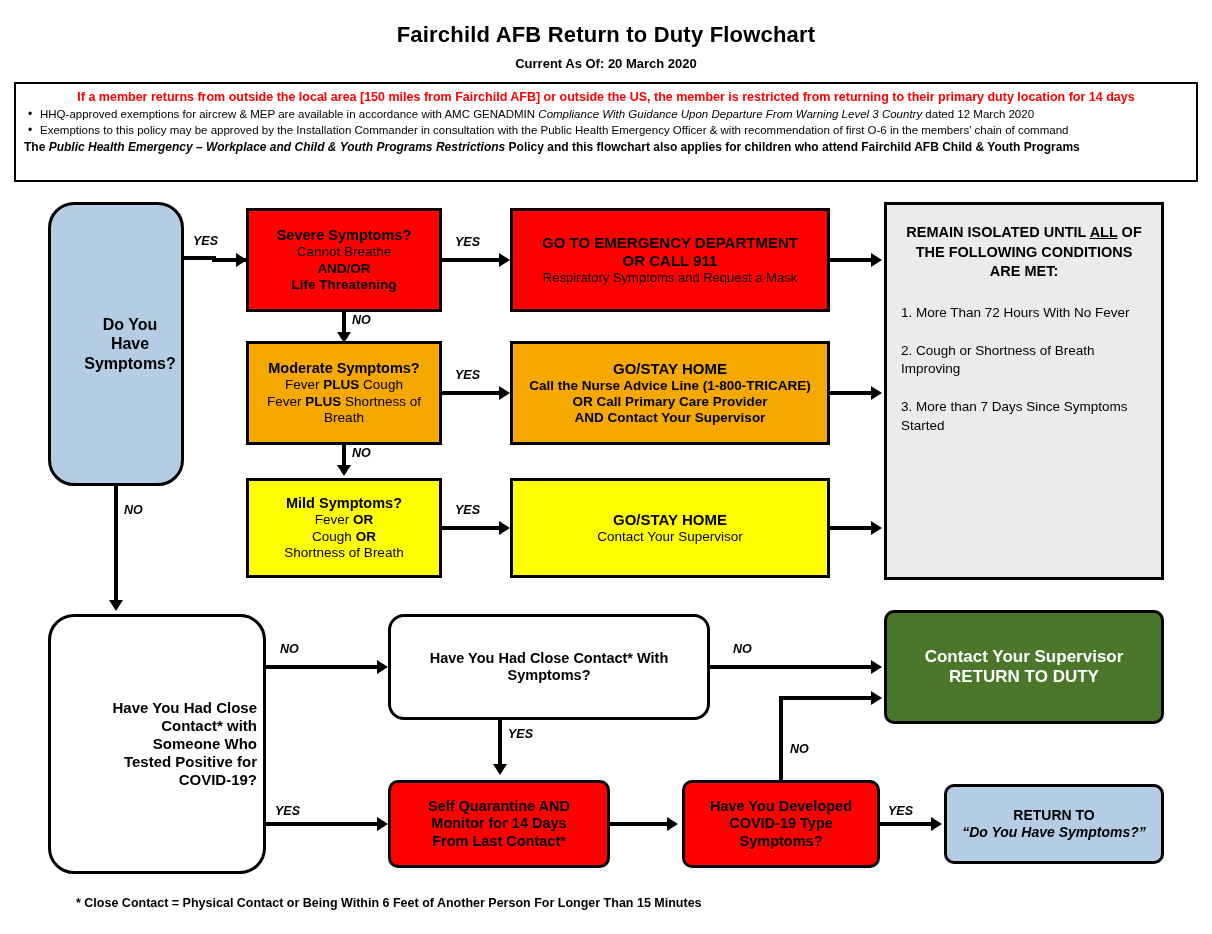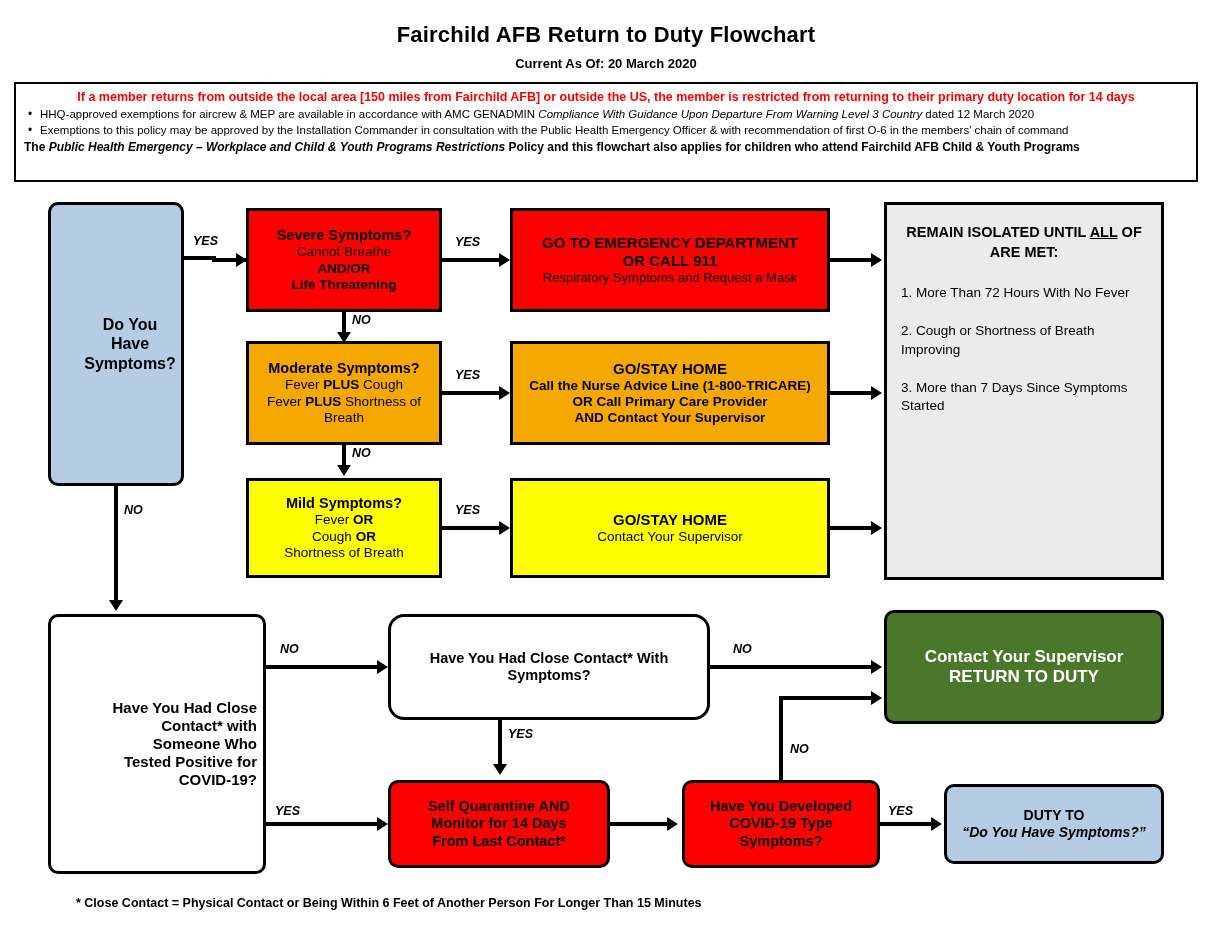--- a/index.html
+++ b/index.html
@@ -55,21 +55,21 @@
 
   
   .c-blue{background:#b4cde4;}
   .c-red{background:#ff0000;}
   .c-orange{background:#f5a800;}
   .c-yellow{background:#ffff00;}
   .c-green{background:#4a7729;color:#fff;}
   .c-grey{background:#ebebeb;}
   .c-white{background:#ffffff;}
 
-  .rounded-lg{border-radius:10px;padding-left:28px;}
+  .rounded-lg{border-radius:26px;padding-left:28px;}
   .rounded-md{border-radius:16px;}
   .rounded-sm{border-radius:10px;}
 
   
   .ln{position:absolute;background:#000;}
   .arrowhead{position:absolute;width:0;height:0;}
   .ah-right{border-top:7px solid transparent;border-bottom:7px solid transparent;border-left:11px solid #000;}
   .ah-down{border-left:7px solid transparent;border-right:7px solid transparent;border-top:11px solid #000;}
   .lbl{position:absolute;font-size:12.5px;font-weight:bold;font-style:italic;}
 
@@ -148,20 +148,21 @@
     <div class="inner">
       <div class="b" style="font-size:15px;">GO/STAY HOME</div>
       <div>Contact Your Supervisor</div>
     </div>
   </div>
 
   <div class="node c-grey" style="left:884px;top:202px;width:280px;height:378px;align-items:flex-start;">
     <div class="inner" style="padding:18px 14px;">
       <div style="font-size:14.5px;font-weight:bold;text-align:center;line-height:1.35;">
         <div><span>REMAIN ISOLATED UNTIL </span><span class="u">ALL</span><span> OF</span></div>
+        <div>THE FOLLOWING CONDITIONS</div>
         <div>ARE MET:</div>
       </div>
       <div style="text-align:left;font-size:13.5px;margin-top:22px;line-height:1.35;">
         <div style="margin-bottom:20px;">1. More Than 72 Hours With No Fever</div>
         <div style="margin-bottom:20px;">2. Cough or Shortness of Breath Improving</div>
         <div>3. More than 7 Days Since Symptoms Started</div>
       </div>
     </div>
   </div>
 
@@ -241,21 +242,21 @@
   <div class="node c-red rounded-sm" style="left:682px;top:780px;width:198px;height:88px;font-size:14.5px;font-weight:bold;">
     <div class="inner">
       <div>Have You Developed</div>
       <div>COVID-19 Type</div>
       <div>Symptoms?</div>
     </div>
   </div>
 
   <div class="node c-blue rounded-sm" style="left:944px;top:784px;width:220px;height:80px;font-size:14px;font-weight:bold;">
     <div class="inner">
-      <div>DUTY TO</div>
+      <div>RETURN TO</div>
       <div class="i">“Do You Have Symptoms?”</div>
     </div>
   </div>
 
   <div class="ln" style="left:266px;top:665px;width:116px;height:4px;"></div>
   <div class="arrowhead ah-right" style="left:377px;top:660px;"></div>
   <div class="lbl" style="left:280px;top:642px;">NO</div>
 
   <div class="ln" style="left:266px;top:822px;width:116px;height:4px;"></div>
   <div class="arrowhead ah-right" style="left:377px;top:817px;"></div>

